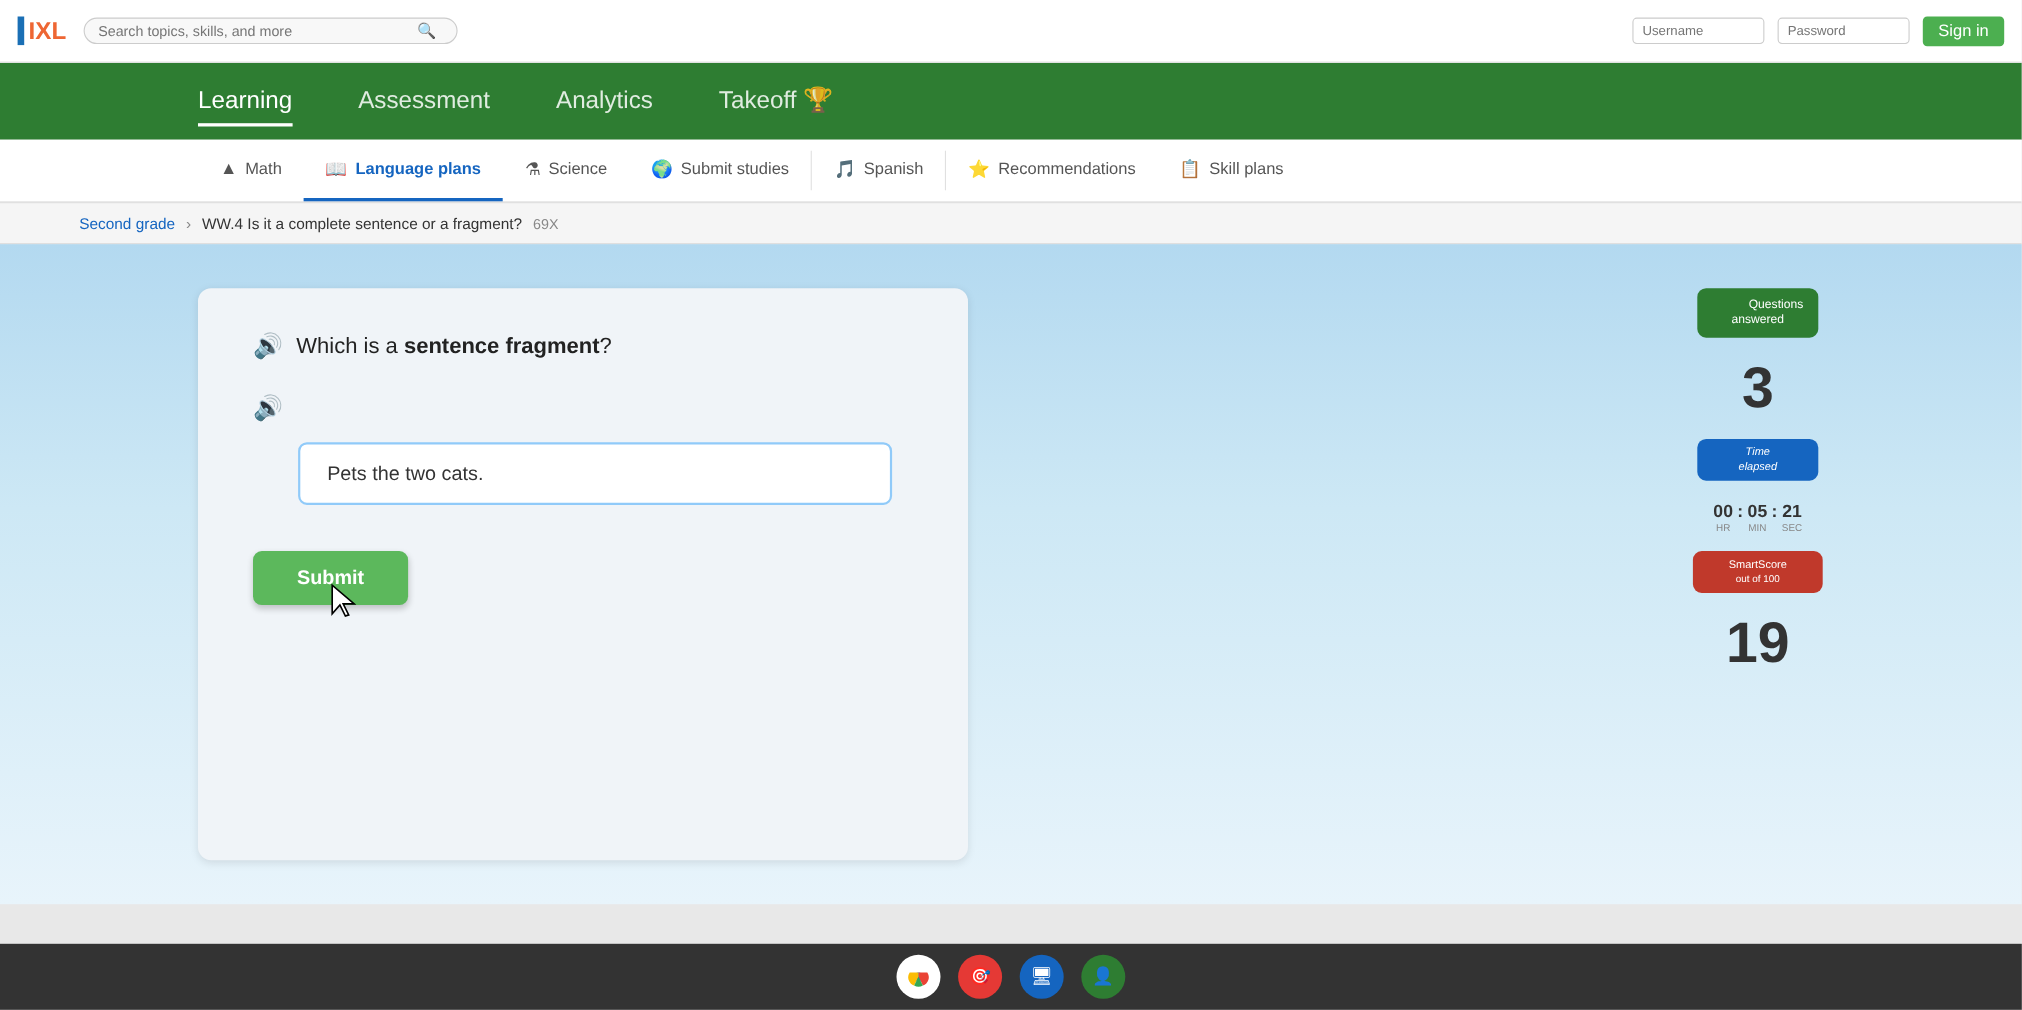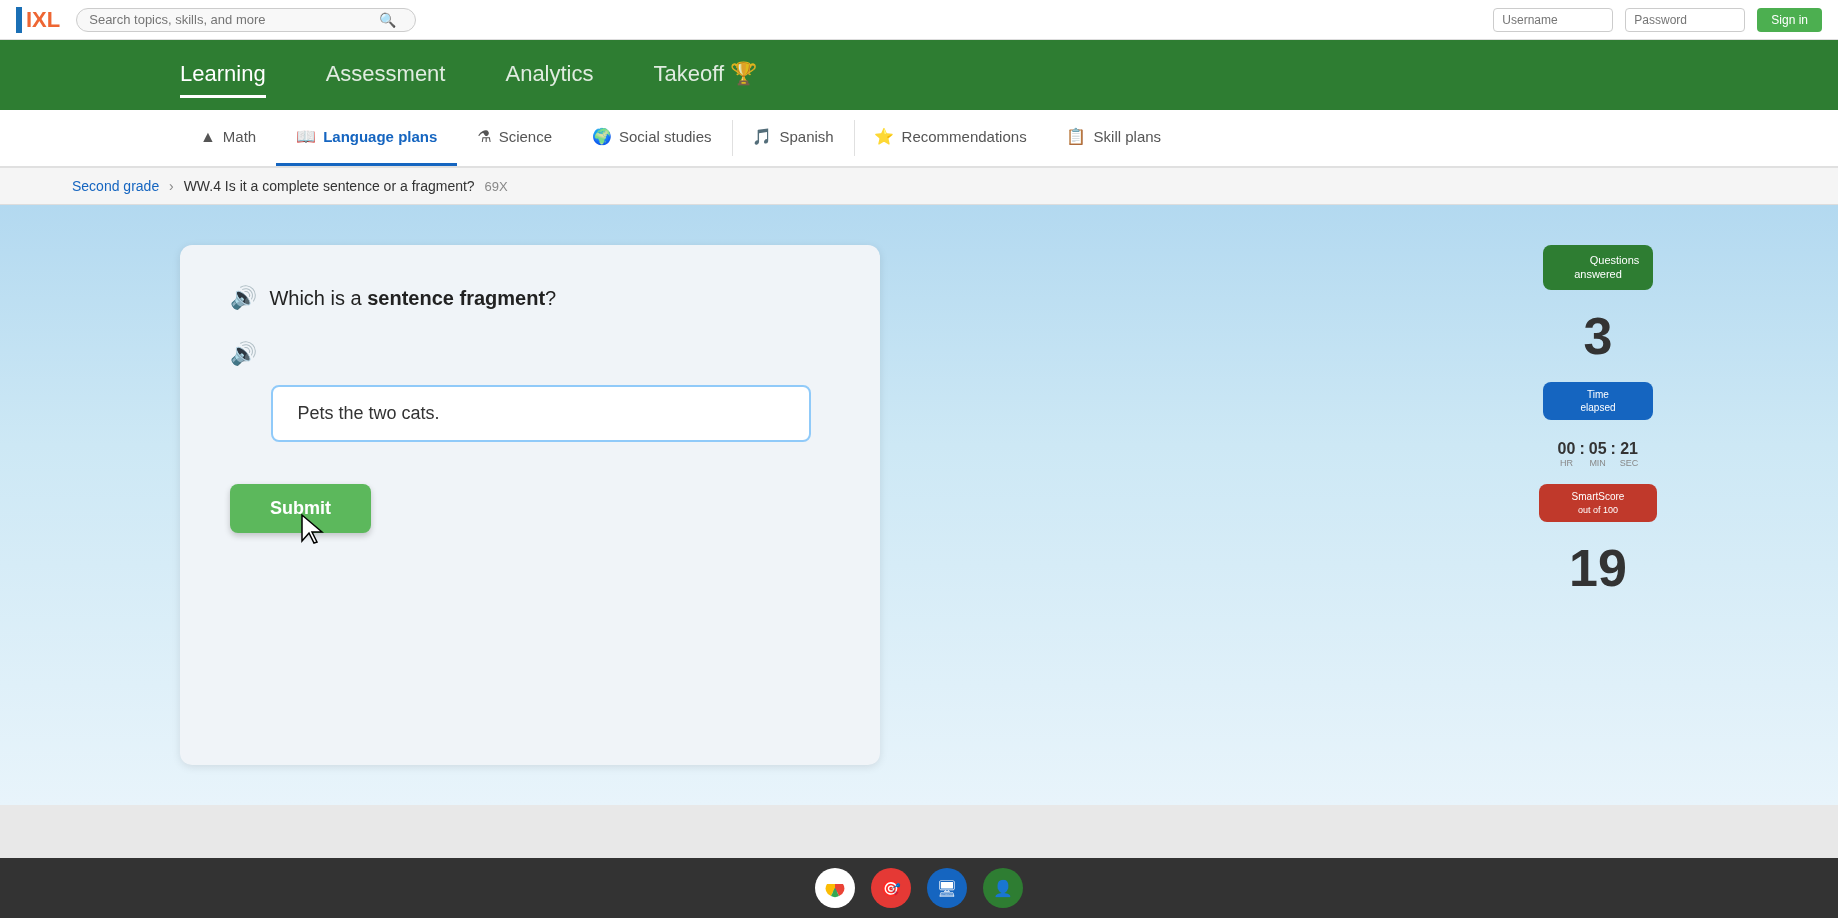--- a/index.html
+++ b/index.html
@@ -7,21 +7,21 @@
       width: 1838px;
       height: 918px;
       overflow: hidden;
       font-family: Arial, sans-serif;
       background: #e8e8e8;
     }
 
     
     .top-bar {
       background: #fff;
-      height: 40px;
+      height: 57px;
       display: flex;
       align-items: center;
       padding: 3px 16px;
       border-bottom: 1px solid #ddd;
       position: relative;
     }
     .logo {
       display: flex;
       align-items: center;
       margin-right: 16px;
@@ -68,21 +68,21 @@
       padding: 4px 8px;
       font-size: 12px;
       width: 120px;
     }
     .sign-in-btn {
       background: #4caf50;
       color: #fff;
       border: none;
       padding: 5px 14px;
       border-radius: 4px;
-      font-size: 12px;
+      font-size: 15px;
       cursor: pointer;
     }
 
     
     .nav-bar {
       background: #2e7d32;
       height: 70px;
       display: flex;
       align-items: center;
       padding: 0 180px;
@@ -351,21 +351,21 @@
   <div class="subject-tab active">
     <span class="tab-icon">📖</span>
     <span>Language plans</span>
   </div>
   <div class="subject-tab">
     <span class="tab-icon">⚗</span>
     <span>Science</span>
   </div>
   <div class="subject-tab">
     <span class="tab-icon">🌍</span>
-    <span>Social studies</span>
+    <span>Submit studies</span>
   </div>
   <div class="tab-separator"></div>
   <div class="subject-tab">
     <span class="tab-icon">🎵</span>
     <span>Spanish</span>
   </div>
   <div class="tab-separator"></div>
   <div class="subject-tab">
     <span class="tab-icon">⭐</span>
     <span>Recommendations</span>
@@ -413,21 +413,21 @@
   </div>
 
   <div class="right-panel" style="margin-left:auto;">
     <div class="questions-answered-box">
       <span style="white-space:pre-line;margin-left:33px;">Questions
 answered</span>
     </div>
     <div class="questions-count">3</div>
 
     <div class="time-elapsed-box">
-      <span style="white-space:pre-line;">Time
+      <span style="white-space:pre-line;font-style:italic;">Time
 elapsed</span>
     </div>
     <div class="timer-display">
       <div class="timer-segment">
         <span class="timer-num">00</span>
         <span class="timer-label">HR</span>
       </div>
       <span class="timer-colon">:</span>
       <div class="timer-segment">
         <span class="timer-num">05</span>

